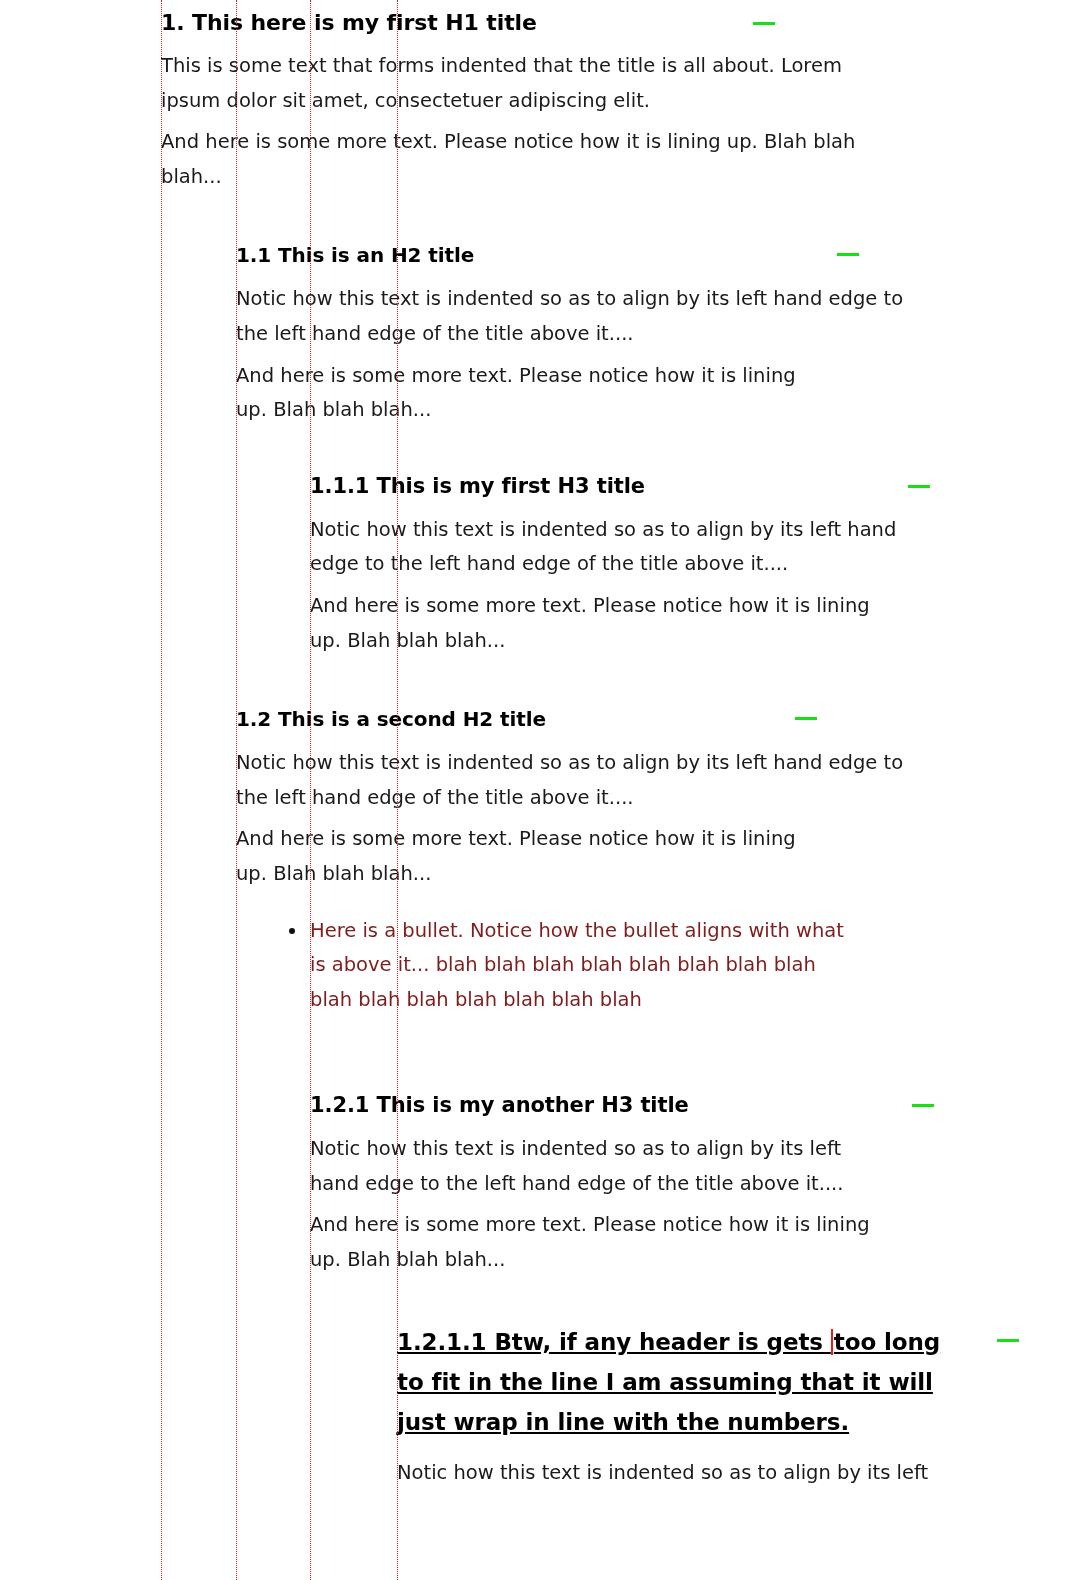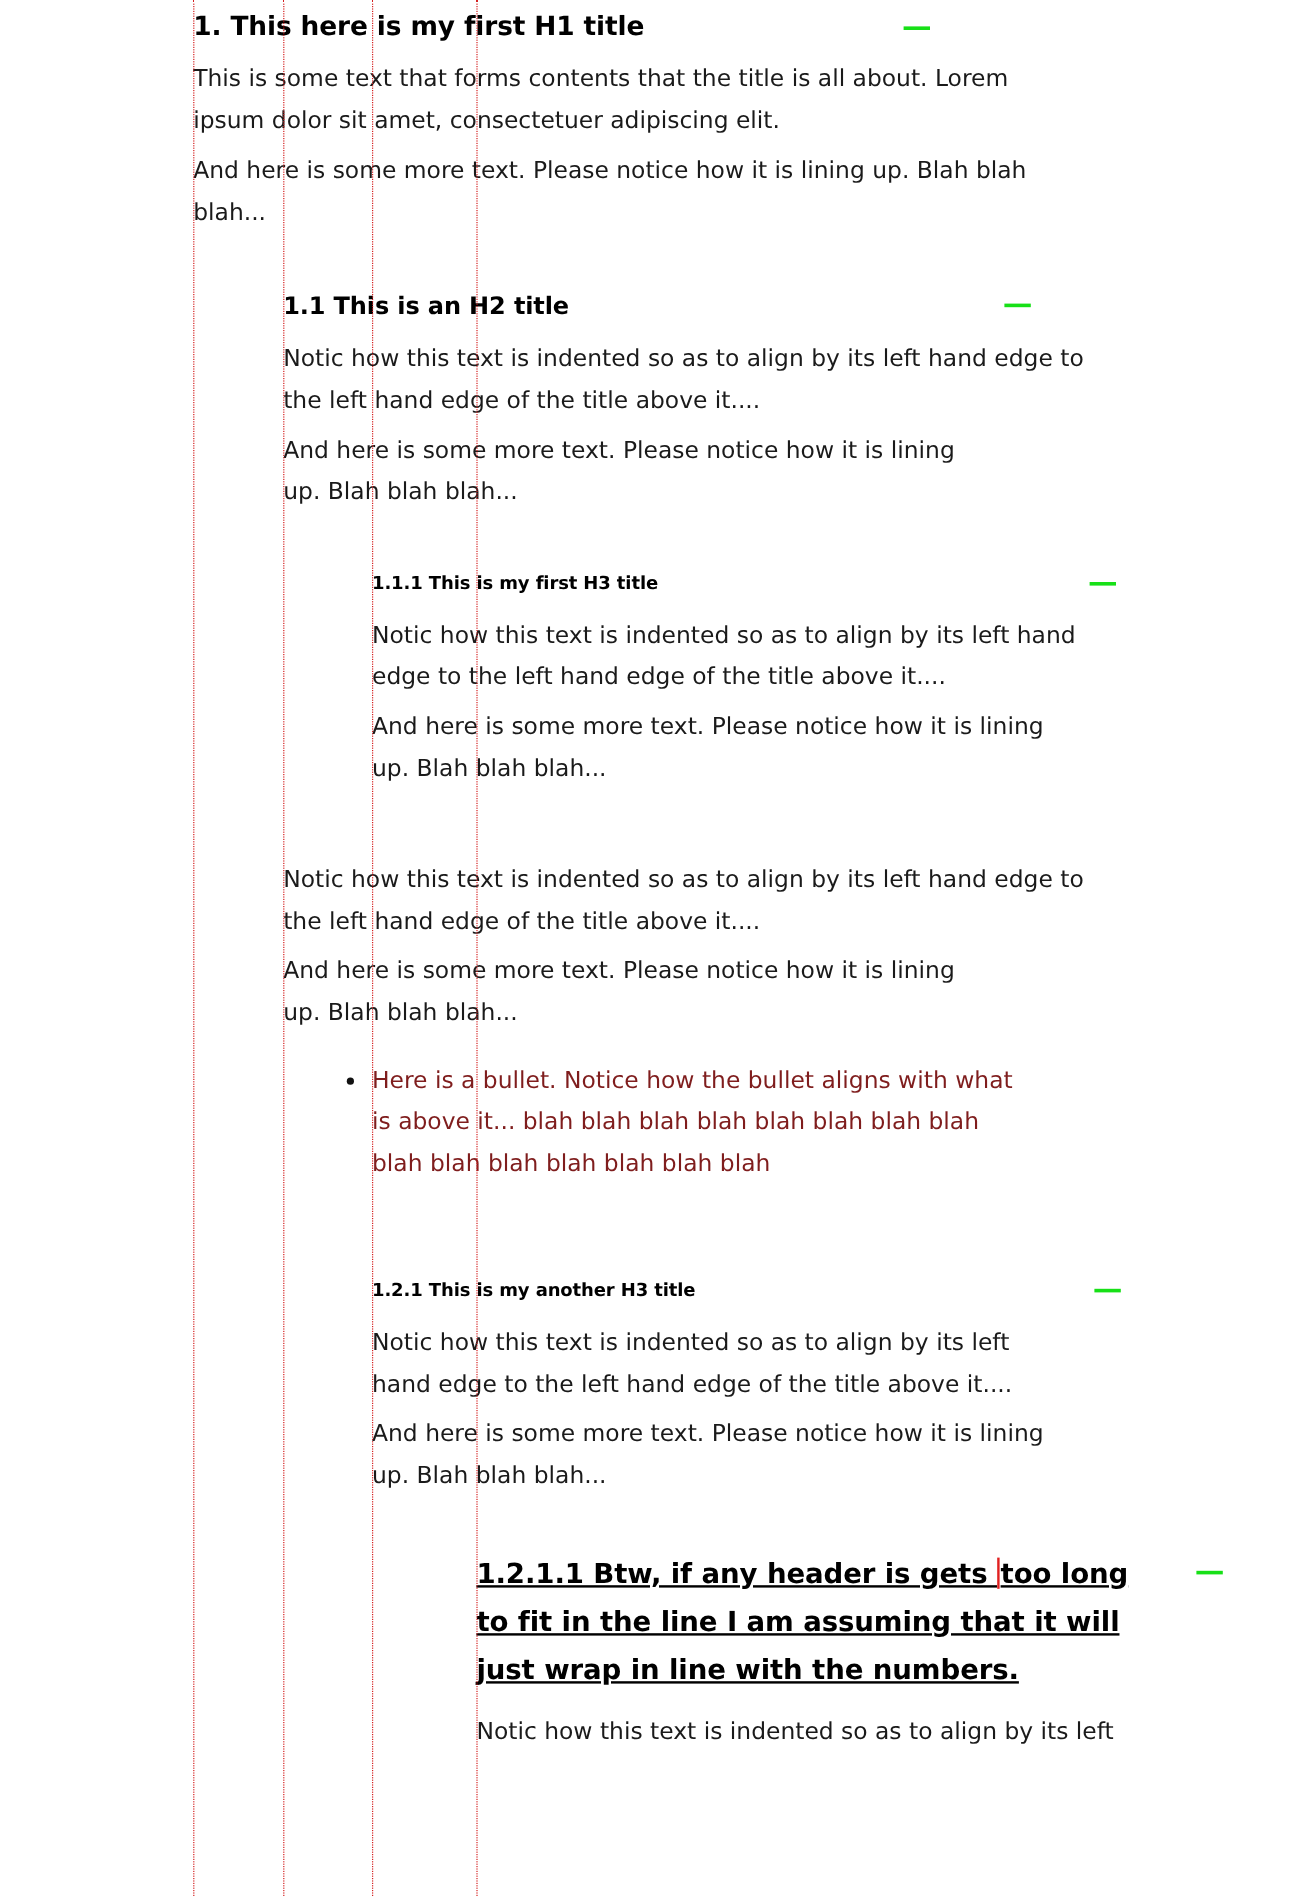--- a/index.html
+++ b/index.html
@@ -54,21 +54,21 @@
   
   h1.hd, h2.hd, h3.hd, h4.hd {
     font-weight: bold;
     color: #000000;
     margin: 0;
     padding: 0;
     letter-spacing: -0.1px;
   }
   h1.hd { font-size: 22px; line-height: 32px; }
   h2.hd { font-size: 20px;   line-height: 30px; }
-  h3.hd { font-size: 15px;   line-height: 29px; }
+  h3.hd { font-size: 21px;   line-height: 29px; }
   h4.hd { font-size: 23px;   line-height: 40px; text-decoration: underline; }
 
   .hd-wrap { position: relative; }
 
   
   .fold-dash {
     position: absolute;
     height: 3px;
     width: 22px;
     background: #17e017;
@@ -142,21 +142,21 @@
   </div>
 
   <div class="doc">
 
     <div class="block lvl1 hd-wrap">
       <h1 class="hd">1. This here is my first H1 title</h1>
       <div class="fold-dash" style="left:592px; top:15px;"></div>
     </div>
     <div class="sp-h1-after"></div>
     <div class="block lvl1" style="width:700px">
-      <p class="para">This is some text that forms contents that the title is all about. Lorem ipsum dolor sit amet, consectetuer adipiscing elit.</p>
+      <p class="para">This is some text that forms indented that the title is all about. Lorem ipsum dolor sit amet, consectetuer adipiscing elit.</p>
       <div class="sp-para-gap"></div>
       <p class="para">And here is some more text. Please notice how it is lining up. Blah blah blah...</p>
     </div>
 
     <div class="sp-before-h2"></div>
 
     <div class="block lvl2 hd-wrap">
       <h2 class="hd">1.1 This is an H2 title</h2>
       <div class="fold-dash" style="left:601px; top:13px;"></div>
     </div>
@@ -175,20 +175,24 @@
     </div>
     <div class="sp-after-hd"></div>
     <div class="block lvl3" style="width:592px">
       <p class="para">Notic how this text is indented so as to align by its left hand edge to the left hand edge of the title above it....</p>
       <div class="sp-para-gap"></div>
       <p class="para" style="width:570px">And here is some more text. Please notice how it is lining up. Blah blah blah...</p>
     </div>
 
     <div class="sp-before-h2"></div>
 
+    <div class="block lvl2 hd-wrap">
+      <h2 class="hd">1.2 This is a second H2 title</h2>
+      <div class="fold-dash" style="left:559px; top:13px;"></div>
+    </div>
     <div class="sp-after-hd"></div>
     <div class="block lvl2" style="width:672px">
       <p class="para">Notic how this text is indented so as to align by its left hand edge to the left hand edge of the title above it....</p>
       <div class="sp-para-gap"></div>
       <p class="para" style="width:575px">And here is some more text. Please notice how it is lining up. Blah blah blah...</p>
     </div>
 
     <div class="sp-before-ul"></div>
 
     <ul class="blist block" style="margin-left:289px; width:560px">

